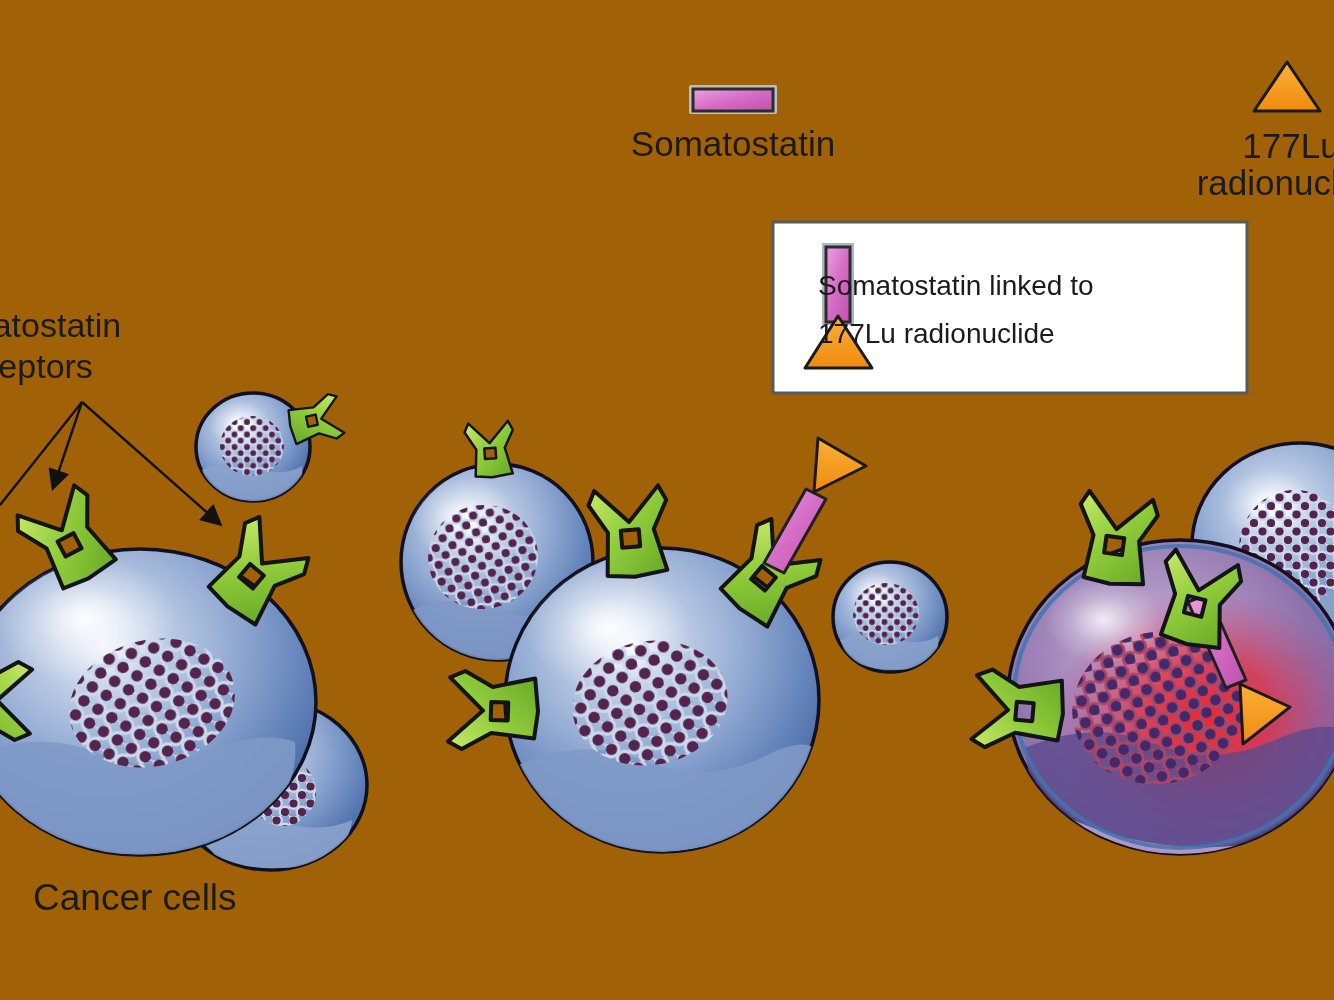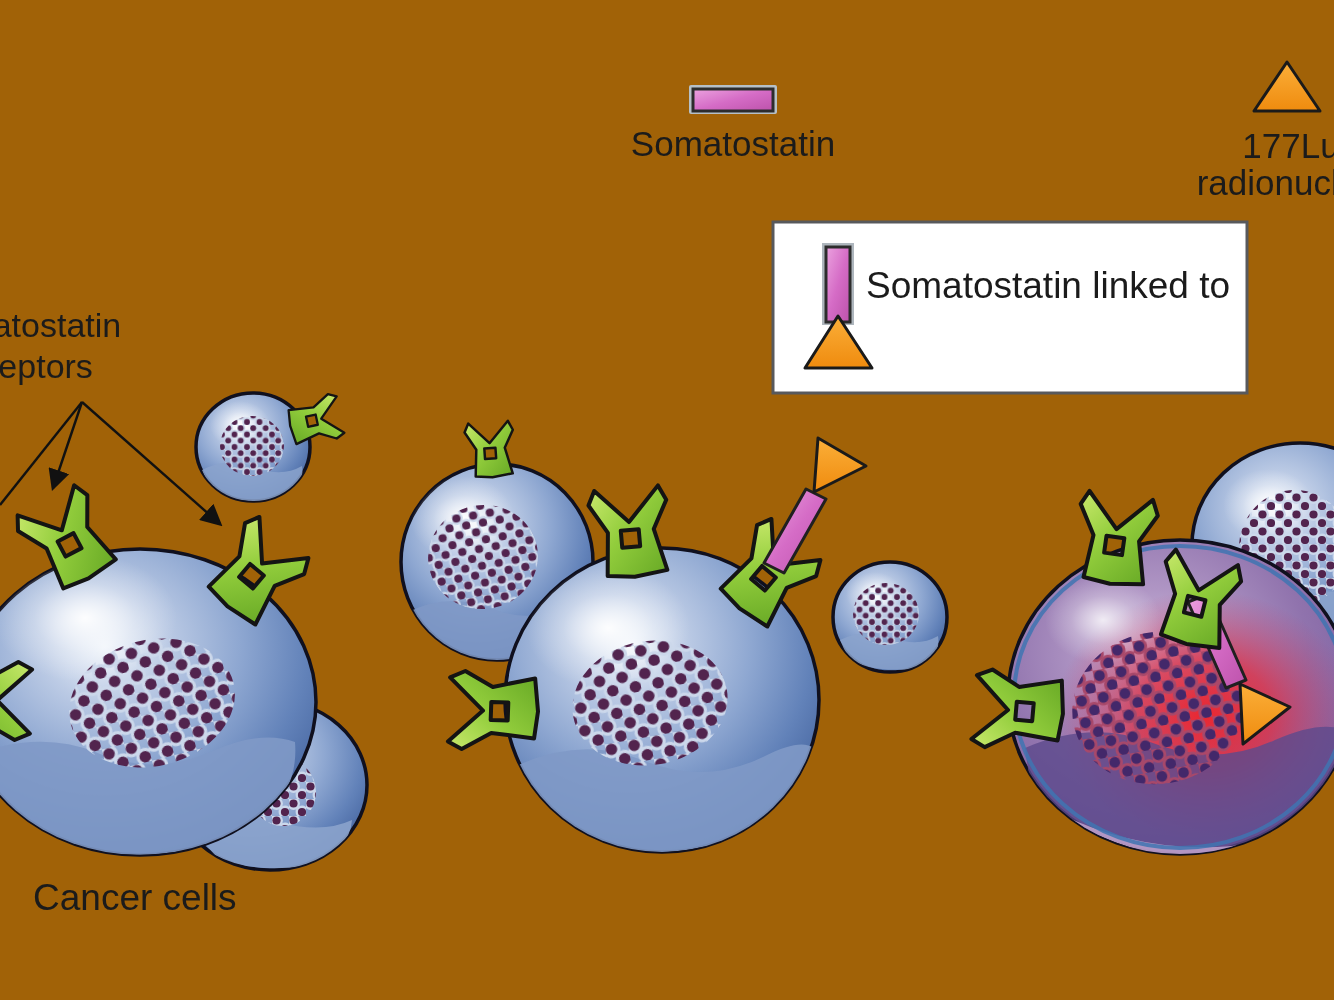--- a/index.html
+++ b/index.html
@@ -16,21 +16,21 @@
     position: absolute;
     color: #1b1b1b;
     font-size: 35px;
     line-height: 1.1;
     white-space: nowrap;
     letter-spacing: 0px;
   }
   .lbl.center { transform: translateX(-50%); text-align: center; }
   #lbl-somatostatin { left: 733px; top: 125px; }
   #lbl-lu177       { left: 1291px; top: 127px; line-height: 37px; }
-  #lbl-conjugate   { left: 866px; top: 262px; line-height: 48px; font-size: 37px; }
+  #lbl-conjugate   { left: 818px; top: 262px; line-height: 48px; font-size: 28px; }
   #lbl-receptors   { left: 22px; top: 305px; line-height: 41px; font-size: 34px; }
   #lbl-cancer      { left: 33px; top: 878px; font-size: 37px; text-align: center; }
 </style>
 </head>
 <body>
 
 <div class="stage">
 
 <svg width="1334" height="1000" viewBox="0 0 1334 1000">
   <defs>
@@ -267,20 +267,21 @@
     <div>Somatostatin</div>
   </div>
 
   <div class="lbl center" id="lbl-lu177">
     <div>177Lu</div>
     <div>radionuclide</div>
   </div>
 
   <div class="lbl" id="lbl-conjugate">
     <div>Somatostatin linked to</div>
+    <div>177Lu radionuclide</div>
   </div>
 
   <div class="lbl center" id="lbl-receptors">
     <div>Somatostatin</div>
     <div>receptors</div>
   </div>
 
   <div class="lbl" id="lbl-cancer">
     <div>Cancer cells</div>
   </div>

